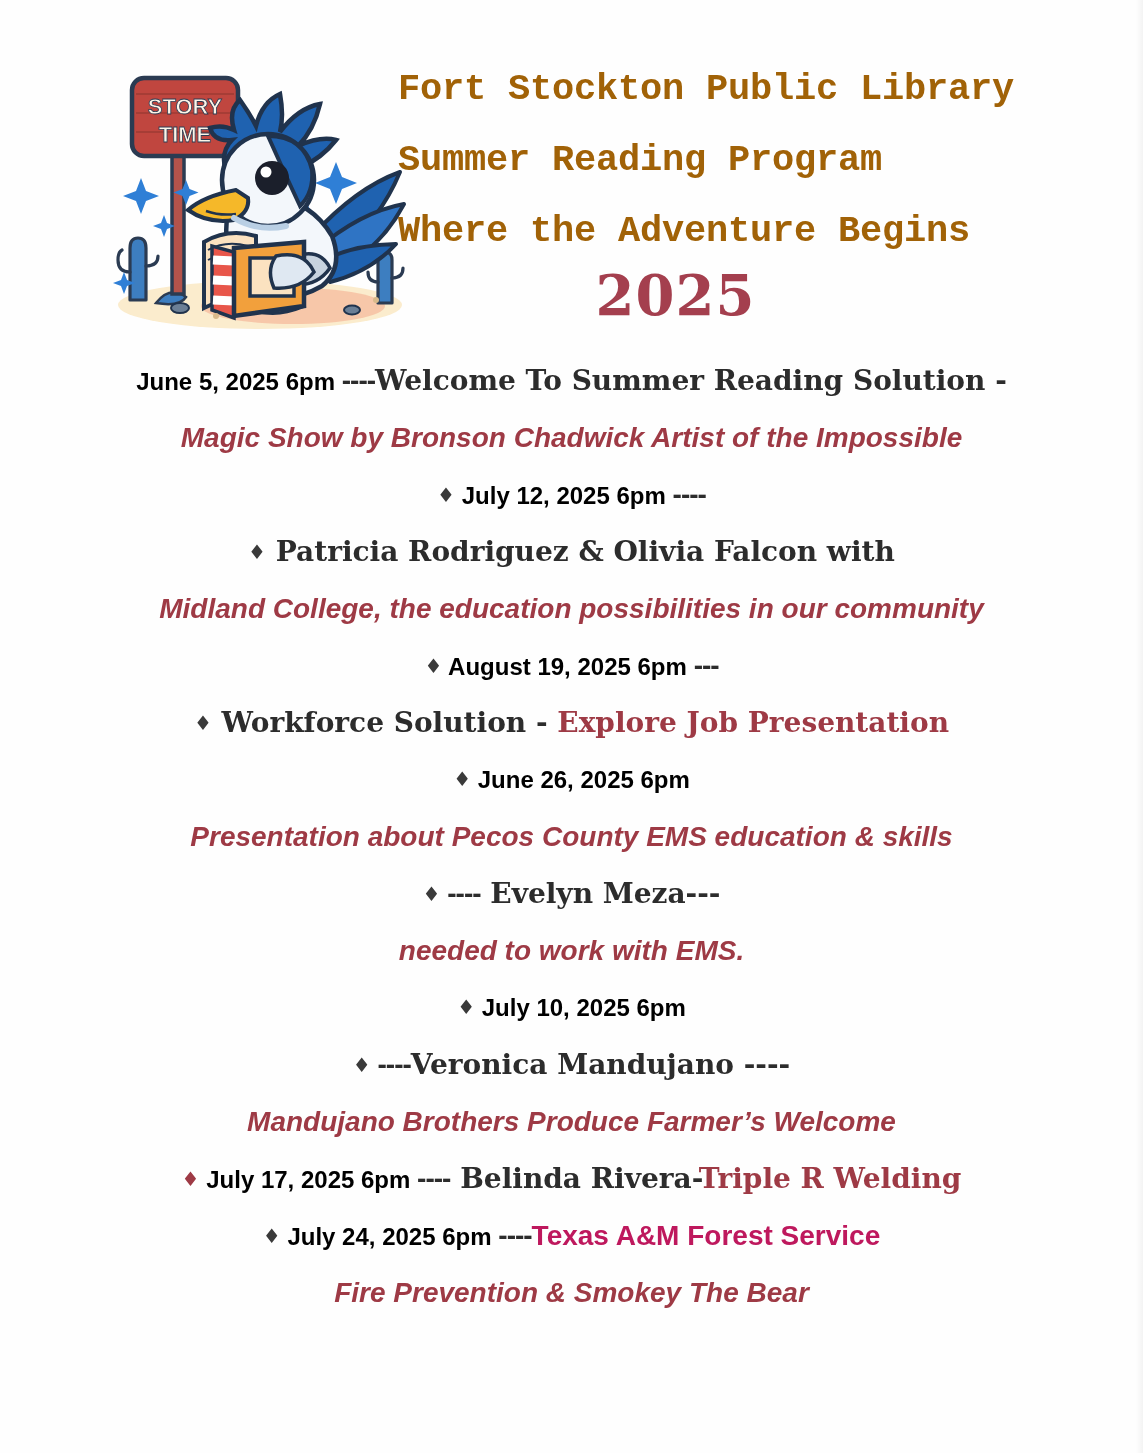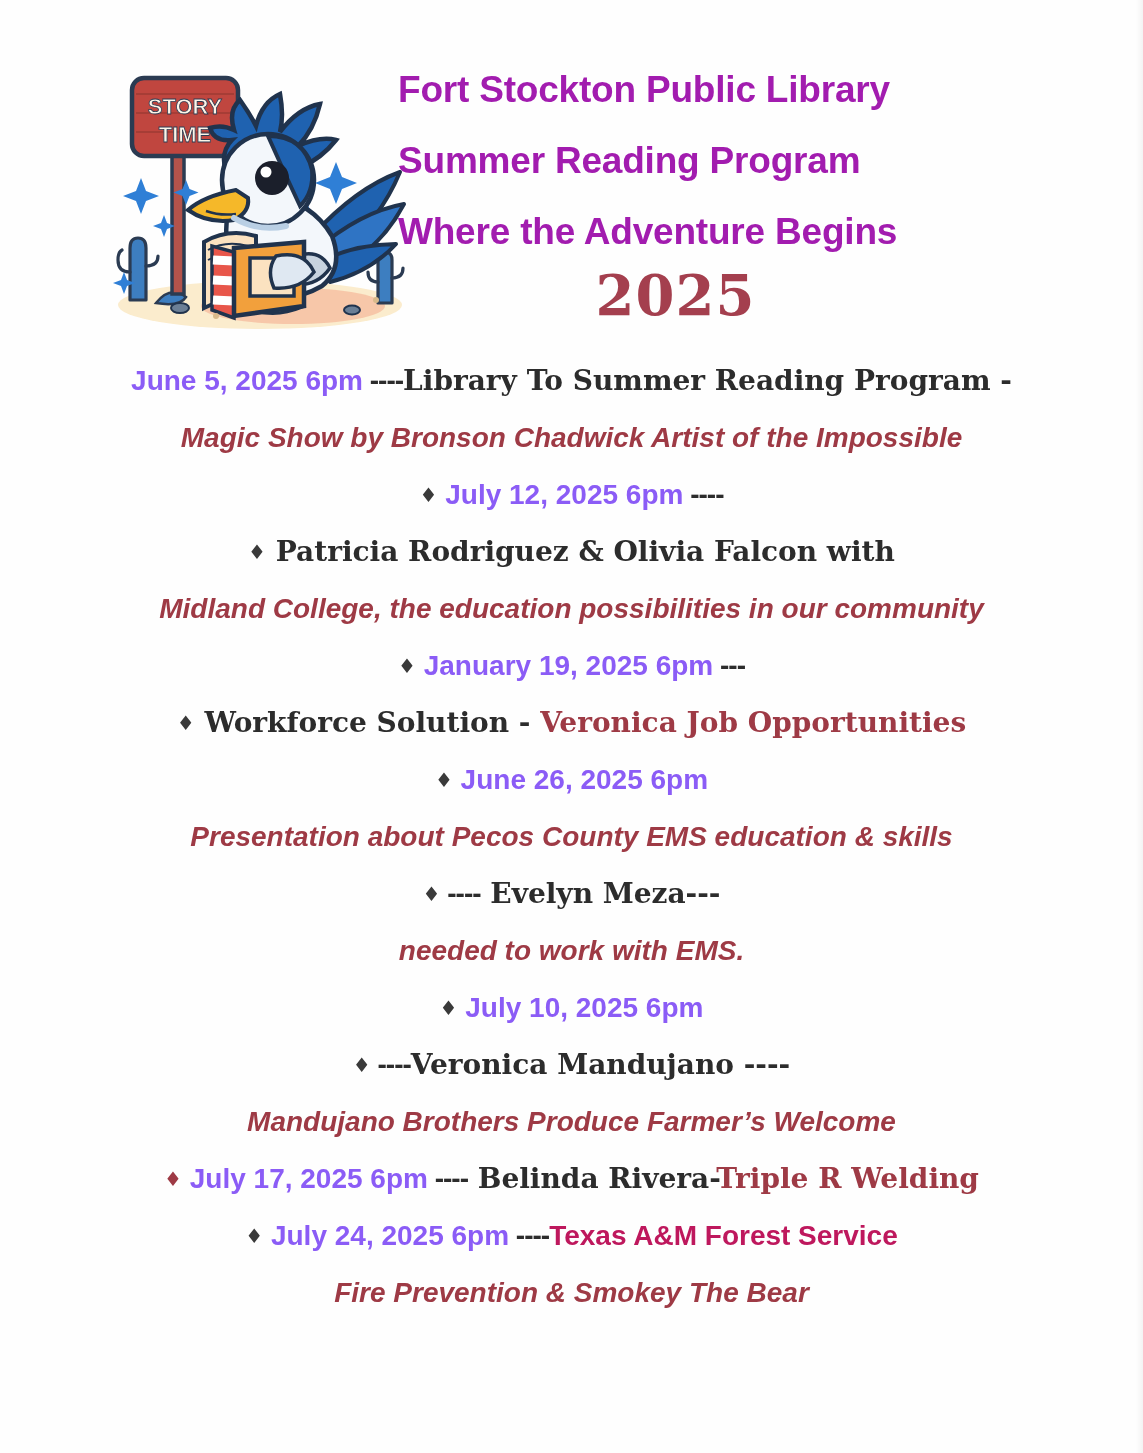--- a/index.html
+++ b/index.html
@@ -46,25 +46,25 @@
     height: 270px;
   }
   .header-text {
     position: absolute;
     left: 398px;
     top: 16px;
     width: 620px;
     text-align: left;
   }
   .title-line {
-    font-family: Liberation Sans, sans-serif;
+    font-family: Liberation Mono, monospace;
     font-weight: bold;
     font-size: 37px;
     line-height: 71px;
-    color: #a21caf;
+    color: #a16207;
     letter-spacing: -0.2px;
     white-space: nowrap;
   }
   .title-year {
     font-family: "DejaVu Serif", "Liberation Serif", serif;
     font-weight: bold;
     font-size: 56px;
     line-height: 56px;
     color: #a43f4e;
     text-align: center;
@@ -83,24 +83,24 @@
     width: 100%;
     height: 57px;
     line-height: 57px;
     text-align: center;
     white-space: nowrap;
     font-size: 27px;
   }
 
   
   .t-date {
-    color: #8b5cf6;
-    font-family: "Liberation Sans", sans-serif;
-    font-weight: bold;
-    font-size: 28px;
+    color: #000000;
+    font-family: "Liberation Sans", sans-serif;
+    font-weight: bold;
+    font-size: 24px;
   }
   .t-serif-dark {
     color: #2c2c2c;
     font-family: "DejaVu Serif", "Liberation Serif", serif;
     font-weight: bold;
     font-size: 28px;
   }
   .t-serif-red {
     color: #9e3a45;
     font-family: "DejaVu Serif", "Liberation Serif", serif;
@@ -236,27 +236,27 @@
 
     <div class="header-text">
       <div class="title-line">Fort Stockton Public Library</div>
       <div class="title-line">Summer Reading Program</div>
       <div class="title-line">Where the Adventure Begins</div>
       <div class="title-year">2025</div>
     </div>
   </div>
 
   <div class="lines" id="schedule-lines">
-      <div class="line"><span class="t-date">June 5, 2025 6pm</span><span class="t-dash"> ----</span><span class="t-serif-dark">Library To Summer Reading Program -</span></div>
+      <div class="line"><span class="t-date">June 5, 2025 6pm</span><span class="t-dash"> ----</span><span class="t-serif-dark">Welcome To Summer Reading Solution -</span></div>
       <div class="line"><span class="t-ital-red">Magic Show by Bronson Chadwick Artist of the Impossible</span></div>
       <div class="line"><span class="bullet">♦</span><span class="t-date"> July 12, 2025 6pm</span><span class="t-dash"> ----</span></div>
       <div class="line"><span class="bullet">♦</span><span class="t-serif-dark"> Patricia Rodriguez &amp; Olivia Falcon with</span></div>
       <div class="line"><span class="t-ital-red">Midland College, the education possibilities in our community</span></div>
-      <div class="line"><span class="bullet">♦</span><span class="t-date"> January 19, 2025 6pm</span><span class="t-dash"> ---</span></div>
-      <div class="line"><span class="bullet">♦</span><span class="t-serif-dark"> Workforce Solution - </span><span class="t-serif-red">Veronica Job Opportunities</span></div>
+      <div class="line"><span class="bullet">♦</span><span class="t-date"> August 19, 2025 6pm</span><span class="t-dash"> ---</span></div>
+      <div class="line"><span class="bullet">♦</span><span class="t-serif-dark"> Workforce Solution - </span><span class="t-serif-red">Explore Job Presentation</span></div>
       <div class="line"><span class="bullet">♦</span><span class="t-date"> June 26, 2025 6pm</span></div>
       <div class="line"><span class="t-ital-red">Presentation about Pecos County EMS education &amp; skills</span></div>
       <div class="line"><span class="bullet">♦</span><span class="t-dash"> ----</span><span class="t-serif-dark">  Evelyn Meza---</span></div>
       <div class="line"><span class="t-ital-red">needed to work with EMS.</span></div>
       <div class="line"><span class="bullet">♦</span><span class="t-date"> July 10, 2025 6pm</span></div>
       <div class="line"><span class="bullet">♦</span><span class="t-dash">  ----</span><span class="t-serif-dark">Veronica Mandujano ----</span></div>
       <div class="line"><span class="t-ital-red">Mandujano Brothers Produce Farmer’s Welcome</span></div>
       <div class="line"><span class="bullet red">♦</span><span class="t-date"> July  17, 2025 6pm</span><span class="t-dash"> ----</span><span class="t-serif-dark">  Belinda Rivera-</span><span class="t-serif-red">Triple R Welding</span></div>
       <div class="line"><span class="bullet">♦</span><span class="t-date"> July 24, 2025 6pm</span><span class="t-dash"> ----</span><span class="t-sans-dark">Texas A&amp;M Forest Service</span></div>
       <div class="line"><span class="t-ital-red">Fire Prevention &amp; Smokey The Bear</span></div>

